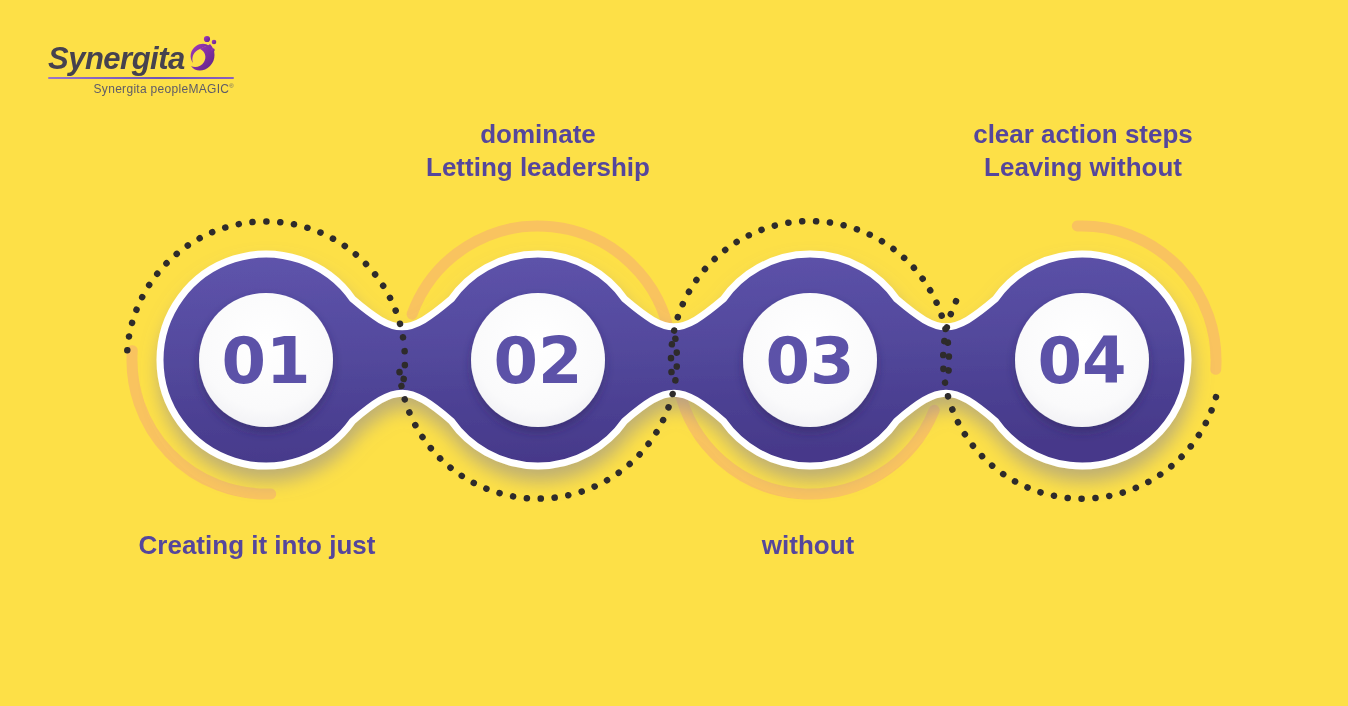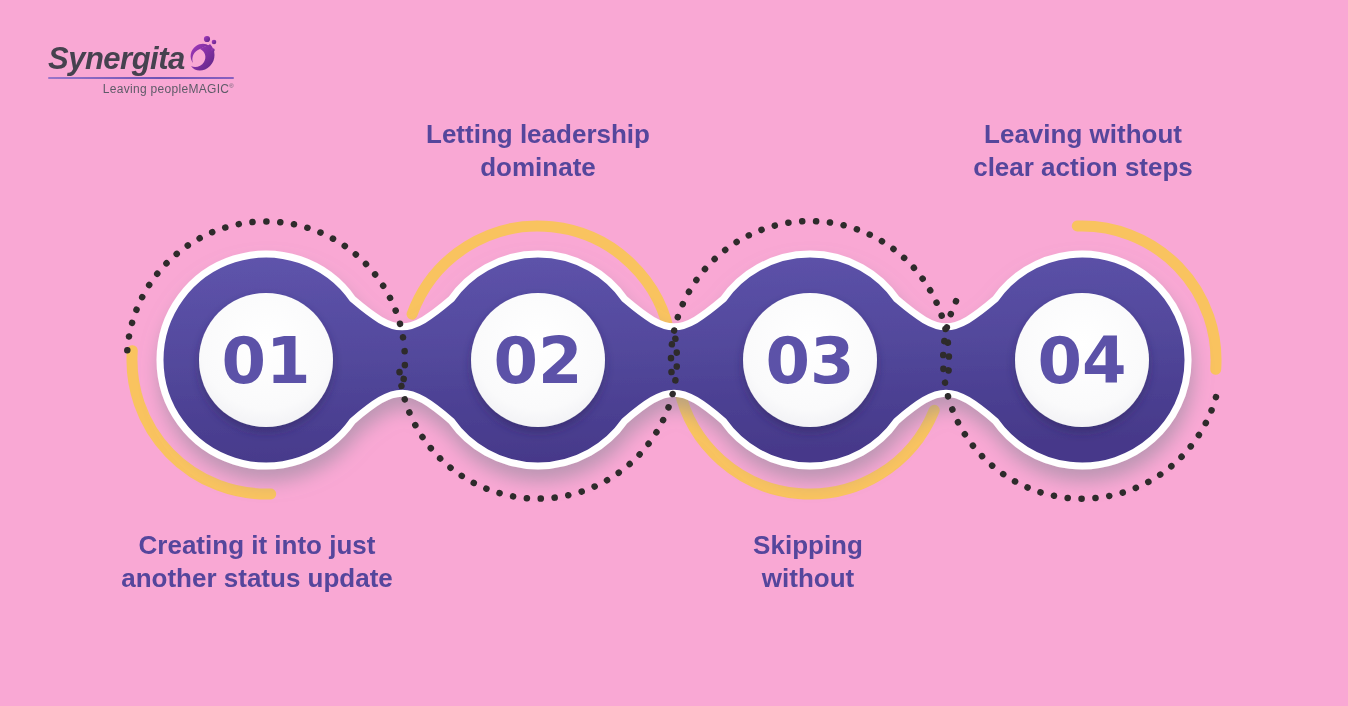--- a/index.html
+++ b/index.html
@@ -1,17 +1,17 @@
 <!DOCTYPE html>
 <html><head>
 <meta charset="utf-8">
 <style>
   html,body{margin:0;padding:0;background:#fff;}
   .canvas{
-    position:relative;width:1348px;height:706px;background:#f9a8d4;
+    position:relative;width:1348px;height:706px;background:#fde047;
     overflow:hidden;font-family:"Liberation Sans", sans-serif;
   }
   
   .logo{position:absolute;left:48px;top:34px;width:190px;}
   .logo-row{display:flex;align-items:flex-end;}
   .logo-word{
     font-family:"Liberation Sans", sans-serif;
     font-style:italic;font-weight:bold;font-size:31px;line-height:1;
     color:#46424F;letter-spacing:-0.5px;
   }
@@ -58,38 +58,36 @@
           </linearGradient>
         </defs>
         <path d="M24 10 C30 16 30 26 24 32 C18 38 9 38 5 32 C9 34 15 33 18 28 C21 23 19 17 14 15 C18 12 22 12 24 10 Z" fill="url(#swg)"></path>
         <path d="M14 15 C8 17 5 23 7 29 C3 24 4 16 10 12 C14 9 20 9 23 12 C20 12 17 13 14 15 Z" fill="url(#swg)"></path>
         <circle cx="21" cy="5" r="3.1" fill="url(#swg)"></circle>
         <circle cx="28" cy="8" r="2.3" fill="url(#swg)"></circle>
         <circle cx="27" cy="16" r="1.7" fill="url(#swg)"></circle>
       </svg>
     </div>
     <div class="logo-divider"></div>
-    <div class="logo-tagline"><span>Leaving peopleMAGIC</span><sup>®</sup></div>
+    <div class="logo-tagline"><span>Synergita peopleMAGIC</span><sup>®</sup></div>
   </div>
 
   <div class="step-label lbl-1">
     <span>Creating it into just</span>
-    <span>another status update</span>
   </div>
   <div class="step-label lbl-2">
+    <span>dominate</span>
     <span>Letting leadership</span>
-    <span>dominate</span>
   </div>
   <div class="step-label lbl-3">
-    <span>Skipping</span>
     <span>without</span>
   </div>
   <div class="step-label lbl-4">
+    <span>clear action steps</span>
     <span>Leaving without</span>
-    <span>clear action steps</span>
   </div>
 
   <svg class="chain-svg" width="1348" height="706" viewBox="0 0 1348 706">
     <defs>
       <linearGradient id="blobGrad" x1="0" y1="0" x2="0.18" y2="1">
         <stop offset="0" stop-color="#5F54AC"></stop>
         <stop offset="0.45" stop-color="#544A9E"></stop>
         <stop offset="1" stop-color="#46398A"></stop>
       </linearGradient>
       <radialGradient id="innerGrad" cx="0.5" cy="0.38" r="0.75">

